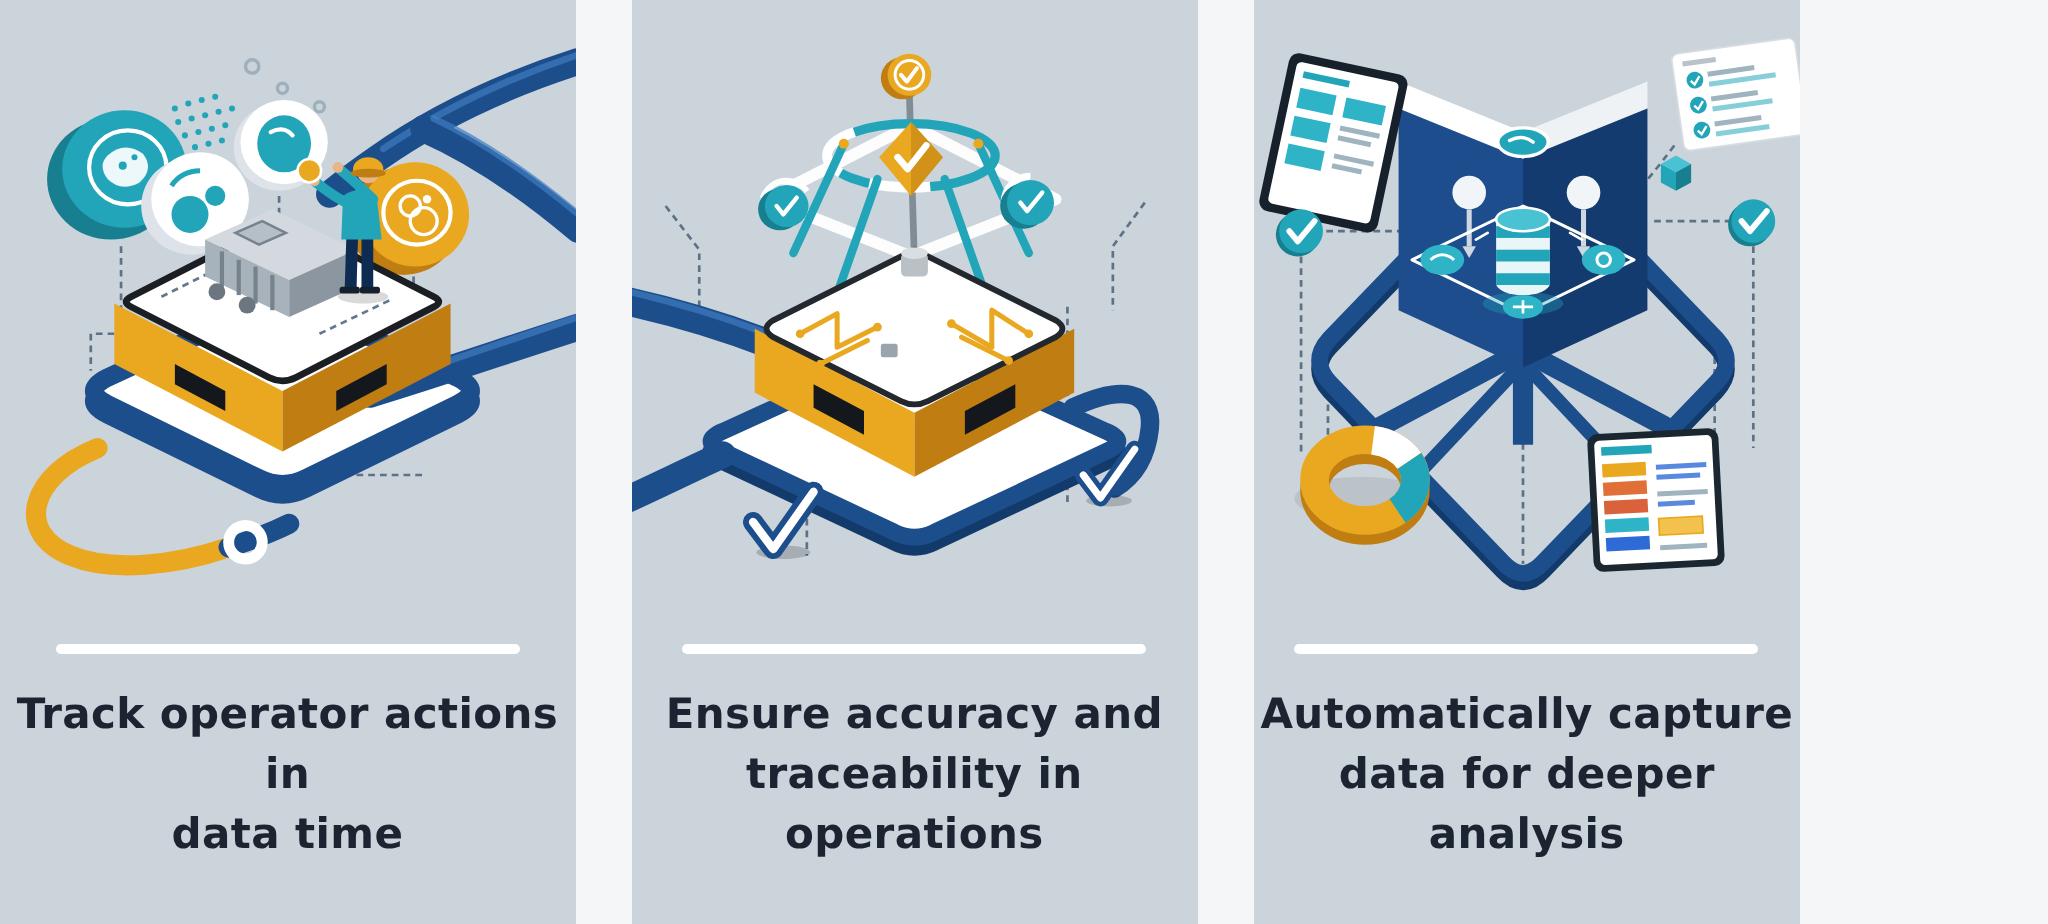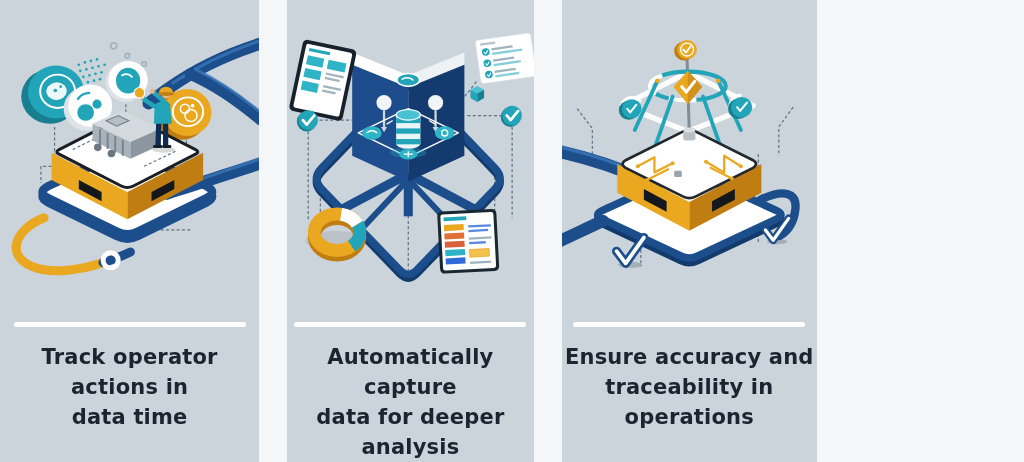--- a/index.html
+++ b/index.html
@@ -5,21 +5,21 @@
   :root{
     --panel-bg:#cbd4db; --gap:#f4f6f7; --ink:#1b2430;
     --navy:#1d4e8c; --navy-dark:#123a6b; --navy-deep:#0e2c51; --navy-light:#3f7cc0;
     --teal:#23a5b9; --teal-dark:#177f90; --teal-light:#49c2d4;
     --gold:#e9a81f; --gold-dark:#c07e12; --gold-light:#f3c24d;
     --white:#ffffff; --machine:#a8b2bb; --dash:#4a6077; --skin:#e8b48a;
   }
   *{margin:0;padding:0;box-sizing:border-box}
   html,body{width:1024px;height:462px;overflow:hidden}
   body{background:var(--gap);font-family:"DejaVu Sans","Liberation Sans",sans-serif}
-  .strip{display:flex;width:817px;height:462px;gap:28px}
+  .strip{display:flex;width:900px;height:462px;gap:28px}
   .panel{position:relative;background:var(--panel-bg);height:462px;overflow:hidden}
   .panel.p1{width:342px}.panel.p2{width:325px}.panel.p3{width:337px}
   .art{position:absolute;top:0;left:0;width:100%;height:322px}
   .art svg{display:block;width:100%;height:100%}
   .divider{position:absolute;top:322px;left:50%;transform:translateX(-50%);
     width:232px;height:5px;background:var(--white);border-radius:3px}
   .caption{position:absolute;top:342px;left:0;width:100%;text-align:center;
     font-size:21px;font-weight:700;color:var(--ink);line-height:30px;letter-spacing:.2px}
   .snavy{stroke:var(--navy);fill:none} .sgold{stroke:var(--gold);fill:none}
   .steal{stroke:var(--teal);fill:none} .swhite{stroke:var(--white);fill:none}
@@ -164,20 +164,127 @@
           <path d="M58,236 C18,252 8,286 42,300 C66,310 104,306 136,295" class="sgold" stroke-width="12"></path>
           <path d="M136,295 C152,290 162,286 172,281" class="snavy" stroke-width="12"></path>
           <circle cx="146" cy="292" r="10" fill="none" stroke="#ffffff" stroke-width="6.5"></circle>
         </g>
       </svg>
     </div>
     <div class="divider"></div>
     <h2 class="caption"><span>Track operator actions in</span><br><span>data time</span></h2>
   </section>
 
+  <section class="panel p3">
+    <div class="art">
+      <svg viewBox="0 0 337 322">
+
+        <g>
+          <path class="dash" d="M20,92 L40,118 V158"></path>
+          <path class="dash" d="M305,90 L286,116 V154"></path>
+          <path class="dash" d="M104,152 V300"></path>
+          <path class="dash" d="M259,152 V268"></path>
+        </g>
+
+        <line x1="165" y1="26" x2="168" y2="126" stroke="#828c94" stroke-width="4"></line>
+
+        <g>
+          <ellipse cx="161" cy="16" rx="13" ry="12.5" fill="var(--gold-dark)"></ellipse>
+          <ellipse cx="165" cy="14" rx="13" ry="12.5" fill="var(--gold)"></ellipse>
+          <circle cx="165" cy="14" r="8.5" fill="none" stroke="#ffffff" stroke-width="1.8"></circle>
+          <path d="M160,14 l3.5,4 l6,-8" class="swhite round" stroke-width="2.4"></path>
+        </g>
+
+        <g>
+          <path d="M166,44 L252,88 L166,122 L80,88 Z" class="swhite round" stroke-width="7" opacity=".95"></path>
+          <ellipse cx="166" cy="62" rx="50" ry="19" pathLength="100" class="steal" stroke-width="5.5"></ellipse>
+          <ellipse cx="166" cy="62" rx="50" ry="19" pathLength="100" fill="none" stroke="#ffffff" stroke-width="6" stroke-dasharray="16 84" stroke-dashoffset="56"></ellipse>
+          <ellipse cx="166" cy="62" rx="50" ry="19" pathLength="100" fill="none" stroke="#ffffff" stroke-width="6" stroke-dasharray="16 84" stroke-dashoffset="80"></ellipse>
+          <g class="steal round" stroke-width="5">
+            <path d="M126,55 L96,120"></path>
+              <path d="M206,55 L236,120"></path>
+            <path d="M146,76 L120,150"></path>
+              <path d="M186,76 L212,150"></path>
+          </g>
+          <circle cx="126" cy="55" r="3" fill="var(--gold)"></circle>
+            <circle cx="206" cy="55" r="3" fill="var(--gold)"></circle>
+        </g>
+
+        <g>
+          <polygon points="166,42 185,63 166,86 147,63" fill="var(--gold)"></polygon>
+          <polygon points="166,42 185,63 166,86" fill="var(--gold-dark)" opacity=".55"></polygon>
+          <path d="M158,63 l6,7 l11,-14" class="swhite round" stroke-width="4"></path>
+        </g>
+
+        <g>
+          <circle cx="92" cy="92" r="15" pathLength="100" fill="none" stroke="#ffffff" stroke-width="3.5" stroke-dasharray="35 65" stroke-dashoffset="45"></circle>
+          <ellipse cx="88" cy="94" rx="13" ry="12.5" fill="var(--teal-dark)"></ellipse>
+          <ellipse cx="92" cy="92" rx="13" ry="12.5" fill="var(--teal)"></ellipse>
+          <path d="M86,92 l4,5 l8,-10" class="swhite round" stroke-width="2.6"></path>
+        </g>
+        <g>
+          <circle cx="237" cy="90" r="16" pathLength="100" fill="none" stroke="#ffffff" stroke-width="3.5" stroke-dasharray="35 65" stroke-dashoffset="60"></circle>
+          <ellipse cx="233" cy="92" rx="14" ry="13.5" fill="var(--teal-dark)"></ellipse>
+          <ellipse cx="237" cy="90" rx="14" ry="13.5" fill="var(--teal)"></ellipse>
+          <path d="M231,90 l4,5 l9,-11" class="swhite round" stroke-width="2.6"></path>
+        </g>
+
+        <g>
+          <path d="M168,174 L282,226 Q296,232 282,238 L180,286 Q168,292 156,286 L54,238 Q40,232 54,226 Z" transform="translate(0,6)" stroke="var(--navy-dark)" stroke-width="10" fill="none"></path>
+          <path d="M168,174 L282,226 Q296,232 282,238 L180,286 Q168,292 156,286 L54,238 Q40,232 54,226 Z" fill="#ffffff" stroke="var(--navy)" stroke-width="10"></path>
+          <path d="M54,240 C32,250 12,260 -6,268" class="snavy" stroke-width="16" stroke-linecap="round"></path>
+          <path d="M262,212 C292,198 310,202 308,224 C306,244 297,254 287,260" class="snavy round" stroke-width="11"></path>
+        </g>
+
+        <g>
+          <path d="M-6,148 C40,158 80,172 114,188" class="snavy" stroke-width="17" stroke-linecap="round"></path>
+          <path d="M-6,142 C38,152 76,165 110,180" stroke="var(--navy-light)" stroke-width="4" fill="none" opacity=".7"></path>
+        </g>
+
+        <g>
+          <polygon points="73,165 168,215 168,253 73,203" fill="var(--gold)"></polygon>
+          <polygon points="168,215 263,165 263,203 168,253" fill="var(--gold-dark)"></polygon>
+          <polygon points="108,198 138,214 138,228 108,212" fill="#14181d"></polygon>
+          <polygon points="198,214 228,198 228,212 198,228" fill="#14181d"></polygon>
+          <path d="M168,118 L252,160 Q260,165 252,170 L176,208 Q168,212 160,208 L84,170 Q76,165 84,160 Z" fill="#ffffff" stroke="#23282e" stroke-width="3.5"></path>
+          <g class="sgold round" stroke-width="3">
+            <path d="M100,168 L122,156 L122,176 L146,164"></path>
+            <path d="M112,186 L140,172"></path>
+            <path d="M236,168 L214,154 L214,176 L190,162"></path>
+            <path d="M224,184 L196,170"></path>
+          </g>
+          <g fill="var(--gold)">
+            <circle cx="100" cy="168" r="2.6"></circle>
+              <circle cx="146" cy="164" r="2.6"></circle>
+            <circle cx="112" cy="186" r="2.6"></circle>
+              <circle cx="236" cy="168" r="2.6"></circle>
+            <circle cx="190" cy="162" r="2.6"></circle>
+              <circle cx="224" cy="184" r="2.6"></circle>
+          </g>
+          <rect x="148" y="174" width="10" height="8" rx="1.5" fill="#9aa4ad"></rect>
+          <rect x="160" y="120" width="16" height="14" rx="3" fill="#b9c1c7"></rect>
+          <ellipse cx="168" cy="120" rx="8" ry="3.5" fill="#d9dee2"></ellipse>
+        </g>
+
+        <g transform="translate(88,280)">
+          <ellipse cx="2" cy="18" rx="16" ry="4" fill="#000000" opacity=".18"></ellipse>
+          <path d="M-16,0 L-4,16 L20,-18" class="round" fill="none" stroke="var(--navy)" stroke-width="12"></path>
+          <path d="M-16,0 L-4,16 L20,-18" class="round" fill="none" stroke="#ffffff" stroke-width="5"></path>
+        </g>
+        <g transform="translate(282,252) scale(0.85)">
+          <ellipse cx="2" cy="18" rx="16" ry="4" fill="#000000" opacity=".18"></ellipse>
+          <path d="M-16,0 L-4,16 L20,-18" class="round" fill="none" stroke="var(--navy)" stroke-width="12"></path>
+          <path d="M-16,0 L-4,16 L20,-18" class="round" fill="none" stroke="#ffffff" stroke-width="5"></path>
+        </g>
+      </svg>
+    </div>
+    <div class="divider"></div>
+    <h2 class="caption"><span>Ensure accuracy and</span><br><span>traceability in operations</span></h2>
+  </section>
+
   <section class="panel p2">
     <div class="art">
       <svg viewBox="0 0 325 322">
 
         <g>
           <path class="dash" d="M43,107 H146"></path>
           <path class="dash" d="M238,101 H283"></path>
           <path class="dash" d="M96,42 L138,74"></path>
           <path class="dash" d="M250,56 C241,68 233,78 225,86"></path>
           <path class="dash" d="M28,122 V240"></path>
@@ -323,120 +430,13 @@
           <rect x="40" y="42" width="22" height="3" fill="#2e6bd6" opacity=".8"></rect>
           <rect x="40" y="52" width="26" height="10" fill="var(--gold-light)" stroke="var(--gold)"></rect>
           <rect x="40" y="68" width="28" height="3" fill="#9fb4be"></rect>
         </g>
       </svg>
     </div>
     <div class="divider"></div>
     <h2 class="caption"><span>Automatically capture</span><br><span>data for deeper analysis</span></h2>
   </section>
 
-  <section class="panel p3">
-    <div class="art">
-      <svg viewBox="0 0 337 322">
-
-        <g>
-          <path class="dash" d="M20,92 L40,118 V158"></path>
-          <path class="dash" d="M305,90 L286,116 V154"></path>
-          <path class="dash" d="M104,152 V300"></path>
-          <path class="dash" d="M259,152 V268"></path>
-        </g>
-
-        <line x1="165" y1="26" x2="168" y2="126" stroke="#828c94" stroke-width="4"></line>
-
-        <g>
-          <ellipse cx="161" cy="16" rx="13" ry="12.5" fill="var(--gold-dark)"></ellipse>
-          <ellipse cx="165" cy="14" rx="13" ry="12.5" fill="var(--gold)"></ellipse>
-          <circle cx="165" cy="14" r="8.5" fill="none" stroke="#ffffff" stroke-width="1.8"></circle>
-          <path d="M160,14 l3.5,4 l6,-8" class="swhite round" stroke-width="2.4"></path>
-        </g>
-
-        <g>
-          <path d="M166,44 L252,88 L166,122 L80,88 Z" class="swhite round" stroke-width="7" opacity=".95"></path>
-          <ellipse cx="166" cy="62" rx="50" ry="19" pathLength="100" class="steal" stroke-width="5.5"></ellipse>
-          <ellipse cx="166" cy="62" rx="50" ry="19" pathLength="100" fill="none" stroke="#ffffff" stroke-width="6" stroke-dasharray="16 84" stroke-dashoffset="56"></ellipse>
-          <ellipse cx="166" cy="62" rx="50" ry="19" pathLength="100" fill="none" stroke="#ffffff" stroke-width="6" stroke-dasharray="16 84" stroke-dashoffset="80"></ellipse>
-          <g class="steal round" stroke-width="5">
-            <path d="M126,55 L96,120"></path>
-              <path d="M206,55 L236,120"></path>
-            <path d="M146,76 L120,150"></path>
-              <path d="M186,76 L212,150"></path>
-          </g>
-          <circle cx="126" cy="55" r="3" fill="var(--gold)"></circle>
-            <circle cx="206" cy="55" r="3" fill="var(--gold)"></circle>
-        </g>
-
-        <g>
-          <polygon points="166,42 185,63 166,86 147,63" fill="var(--gold)"></polygon>
-          <polygon points="166,42 185,63 166,86" fill="var(--gold-dark)" opacity=".55"></polygon>
-          <path d="M158,63 l6,7 l11,-14" class="swhite round" stroke-width="4"></path>
-        </g>
-
-        <g>
-          <circle cx="92" cy="92" r="15" pathLength="100" fill="none" stroke="#ffffff" stroke-width="3.5" stroke-dasharray="35 65" stroke-dashoffset="45"></circle>
-          <ellipse cx="88" cy="94" rx="13" ry="12.5" fill="var(--teal-dark)"></ellipse>
-          <ellipse cx="92" cy="92" rx="13" ry="12.5" fill="var(--teal)"></ellipse>
-          <path d="M86,92 l4,5 l8,-10" class="swhite round" stroke-width="2.6"></path>
-        </g>
-        <g>
-          <circle cx="237" cy="90" r="16" pathLength="100" fill="none" stroke="#ffffff" stroke-width="3.5" stroke-dasharray="35 65" stroke-dashoffset="60"></circle>
-          <ellipse cx="233" cy="92" rx="14" ry="13.5" fill="var(--teal-dark)"></ellipse>
-          <ellipse cx="237" cy="90" rx="14" ry="13.5" fill="var(--teal)"></ellipse>
-          <path d="M231,90 l4,5 l9,-11" class="swhite round" stroke-width="2.6"></path>
-        </g>
-
-        <g>
-          <path d="M168,174 L282,226 Q296,232 282,238 L180,286 Q168,292 156,286 L54,238 Q40,232 54,226 Z" transform="translate(0,6)" stroke="var(--navy-dark)" stroke-width="10" fill="none"></path>
-          <path d="M168,174 L282,226 Q296,232 282,238 L180,286 Q168,292 156,286 L54,238 Q40,232 54,226 Z" fill="#ffffff" stroke="var(--navy)" stroke-width="10"></path>
-          <path d="M54,240 C32,250 12,260 -6,268" class="snavy" stroke-width="16" stroke-linecap="round"></path>
-          <path d="M262,212 C292,198 310,202 308,224 C306,244 297,254 287,260" class="snavy round" stroke-width="11"></path>
-        </g>
-
-        <g>
-          <path d="M-6,148 C40,158 80,172 114,188" class="snavy" stroke-width="17" stroke-linecap="round"></path>
-          <path d="M-6,142 C38,152 76,165 110,180" stroke="var(--navy-light)" stroke-width="4" fill="none" opacity=".7"></path>
-        </g>
-
-        <g>
-          <polygon points="73,165 168,215 168,253 73,203" fill="var(--gold)"></polygon>
-          <polygon points="168,215 263,165 263,203 168,253" fill="var(--gold-dark)"></polygon>
-          <polygon points="108,198 138,214 138,228 108,212" fill="#14181d"></polygon>
-          <polygon points="198,214 228,198 228,212 198,228" fill="#14181d"></polygon>
-          <path d="M168,118 L252,160 Q260,165 252,170 L176,208 Q168,212 160,208 L84,170 Q76,165 84,160 Z" fill="#ffffff" stroke="#23282e" stroke-width="3.5"></path>
-          <g class="sgold round" stroke-width="3">
-            <path d="M100,168 L122,156 L122,176 L146,164"></path>
-            <path d="M112,186 L140,172"></path>
-            <path d="M236,168 L214,154 L214,176 L190,162"></path>
-            <path d="M224,184 L196,170"></path>
-          </g>
-          <g fill="var(--gold)">
-            <circle cx="100" cy="168" r="2.6"></circle>
-              <circle cx="146" cy="164" r="2.6"></circle>
-            <circle cx="112" cy="186" r="2.6"></circle>
-              <circle cx="236" cy="168" r="2.6"></circle>
-            <circle cx="190" cy="162" r="2.6"></circle>
-              <circle cx="224" cy="184" r="2.6"></circle>
-          </g>
-          <rect x="148" y="174" width="10" height="8" rx="1.5" fill="#9aa4ad"></rect>
-          <rect x="160" y="120" width="16" height="14" rx="3" fill="#b9c1c7"></rect>
-          <ellipse cx="168" cy="120" rx="8" ry="3.5" fill="#d9dee2"></ellipse>
-        </g>
-
-        <g transform="translate(88,280)">
-          <ellipse cx="2" cy="18" rx="16" ry="4" fill="#000000" opacity=".18"></ellipse>
-          <path d="M-16,0 L-4,16 L20,-18" class="round" fill="none" stroke="var(--navy)" stroke-width="12"></path>
-          <path d="M-16,0 L-4,16 L20,-18" class="round" fill="none" stroke="#ffffff" stroke-width="5"></path>
-        </g>
-        <g transform="translate(282,252) scale(0.85)">
-          <ellipse cx="2" cy="18" rx="16" ry="4" fill="#000000" opacity=".18"></ellipse>
-          <path d="M-16,0 L-4,16 L20,-18" class="round" fill="none" stroke="var(--navy)" stroke-width="12"></path>
-          <path d="M-16,0 L-4,16 L20,-18" class="round" fill="none" stroke="#ffffff" stroke-width="5"></path>
-        </g>
-      </svg>
-    </div>
-    <div class="divider"></div>
-    <h2 class="caption"><span>Ensure accuracy and</span><br><span>traceability in operations</span></h2>
-  </section>
-
 </div>
 
 </body></html>

